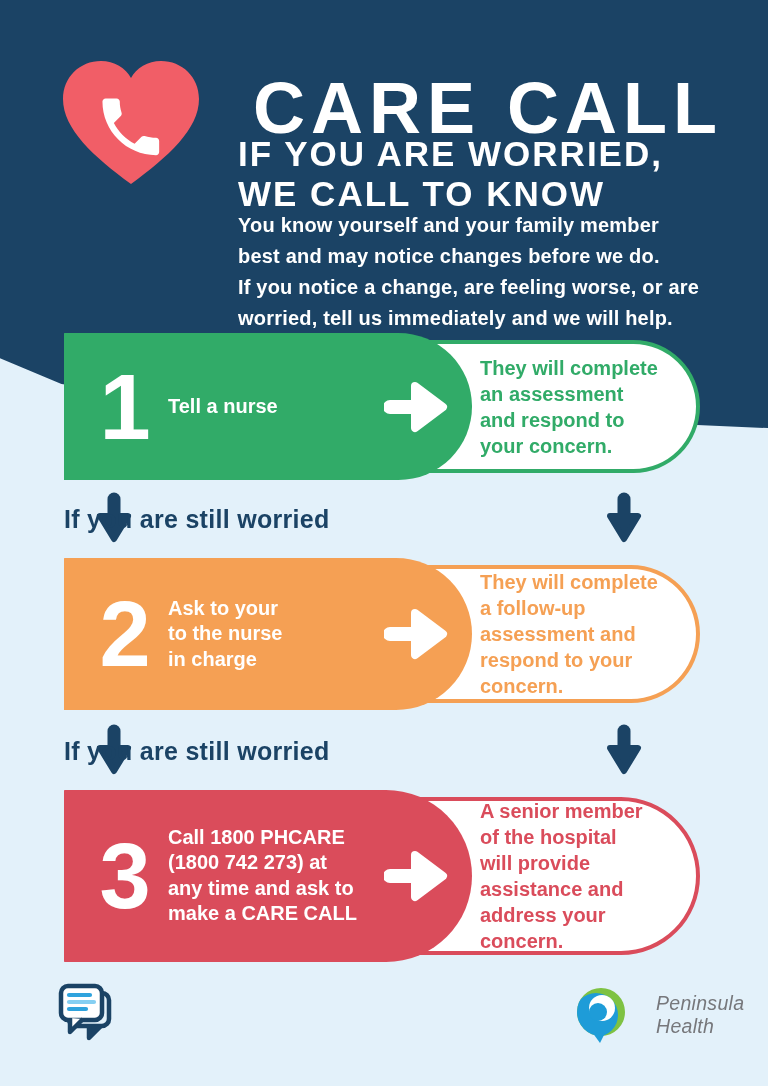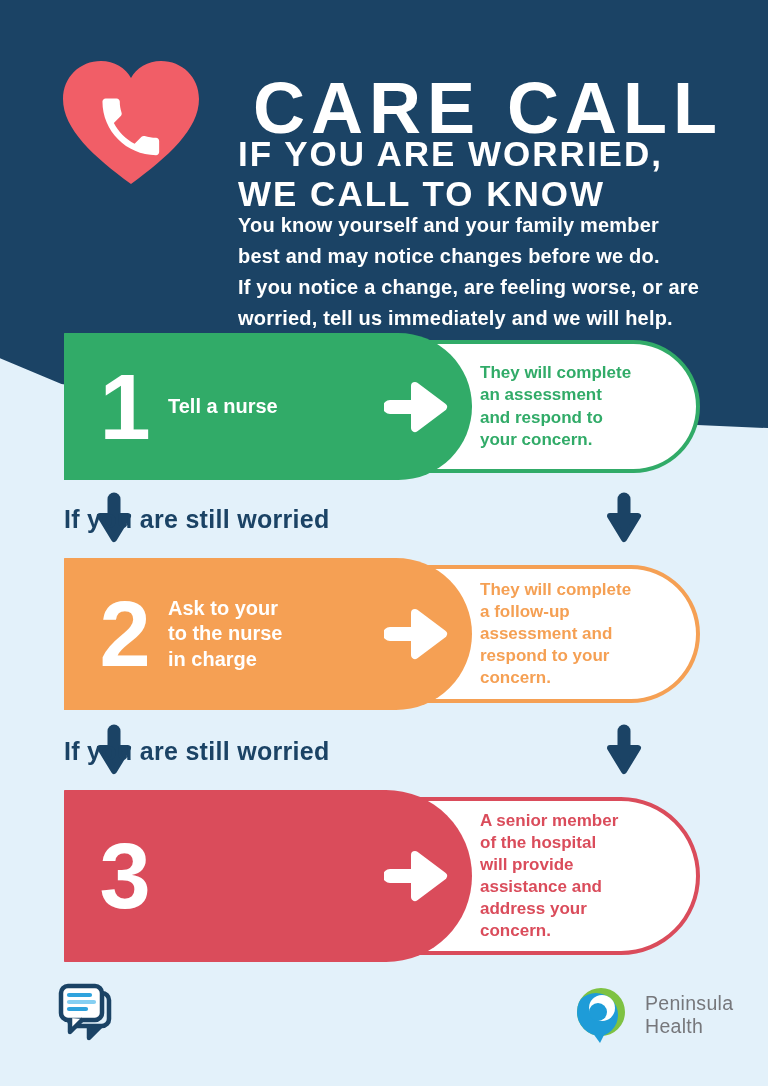--- a/index.html
+++ b/index.html
@@ -22,42 +22,42 @@
   
   .step{position:absolute;left:64px;width:636px;}
   .step1{top:333px;height:147px;}
   .step2{top:558px;height:152px;}
   .step3{top:790px;height:172px;}
   .pill{
     position:absolute;z-index:1;left:300px;right:0;top:7px;bottom:7px;
     background:#fff;border:4px solid var(--c);border-radius:14px 999px 999px 14px;
     box-sizing:border-box;display:flex;align-items:center;padding:0 14px 0 112px;
   }
-  .pill-text{font-size:17px;font-weight:700;line-height:1.3;color:var(--c);white-space:pre-line;width:210px;}
+  .pill-text{font-size:20px;font-weight:700;line-height:1.3;color:var(--c);white-space:pre-line;width:210px;}
   .band{
     position:absolute;z-index:2;left:0;top:0;bottom:0;width:408px;
     background:var(--c);border-radius:8px 999px 999px 8px;
   }
   .num{position:absolute;left:24px;width:74px;top:50%;transform:translateY(-50%);
        text-align:center;font-size:92px;font-weight:800;color:#fff;line-height:.9;}
   .step-label{position:absolute;left:104px;top:50%;transform:translateY(-50%);
        font-size:20px;font-weight:700;color:#fff;line-height:1.27;white-space:pre-line;}
   .arrow-right{position:absolute;left:320px;top:50%;transform:translateY(-50%);width:66px;height:58px;}
   
   .connector{position:absolute;left:64px;width:636px;height:58px;}
   .conn1{top:490px;} .conn2{top:722px;}
   .connector-text{position:absolute;left:0;right:0;top:50%;transform:translateY(-50%);
        font-size:25px;font-weight:700;color:#1B4365;letter-spacing:.3px;}
   .arrow-down{position:absolute;top:2px;width:40px;height:56px;}
   .arrow-down.left{left:30px;} .arrow-down.right{left:540px;}
   
   .footer-icon{position:absolute;left:58px;top:982px;width:56px;height:60px;}
   .footer-text{position:absolute;left:136px;top:984px;font-size:23.5px;font-weight:700;
        color:#1B4365;line-height:1.38;white-space:pre-line;}
-  .logo{position:absolute;left:575px;top:986px;display:flex;align-items:center;gap:18px;}
+  .logo{position:absolute;left:575px;top:986px;display:flex;align-items:center;gap:29px;font-style:italic;}
   .logo-mark{width:52px;height:58px;}
   .logo-text{font-size:19.5px;color:#76777B;line-height:1.18;white-space:pre-line;letter-spacing:.3px;}
 </style>
 </head>
 <body>
 
 <div id="canvas">
 
   <div class="header">
     <svg class="heart" viewBox="0 0 162 138">
@@ -142,20 +142,24 @@
     <div class="pill">
       <div class="pill-text">A senior member
 of the hospital
 will provide
 assistance and
 address your
 concern.</div>
     </div>
     <div class="band">
       <div class="num">3</div>
+      <div class="step-label">Call 1800 PHCARE
+(1800 742 273) at
+any time and ask to
+make a CARE CALL</div>
       <svg class="arrow-right" viewBox="0 0 66 58">
         <path d="M6 29 H30" stroke="#fff" stroke-width="14" stroke-linecap="round" fill="none"></path>
         <path d="M31 8 L59 29 L31 50 Z" fill="#fff" stroke="#fff" stroke-width="8" stroke-linejoin="round"></path>
       </svg>
     </div>
   </div>
 
   <svg class="footer-icon" viewBox="0 0 56 60">
     <rect x="11" y="11" width="40" height="33" rx="7" fill="none" stroke="#1B4365" stroke-width="4.5"></rect>
     <rect x="3" y="4" width="41" height="34" rx="7" fill="#FFFFFF" stroke="#1B4365" stroke-width="4.5"></rect>

